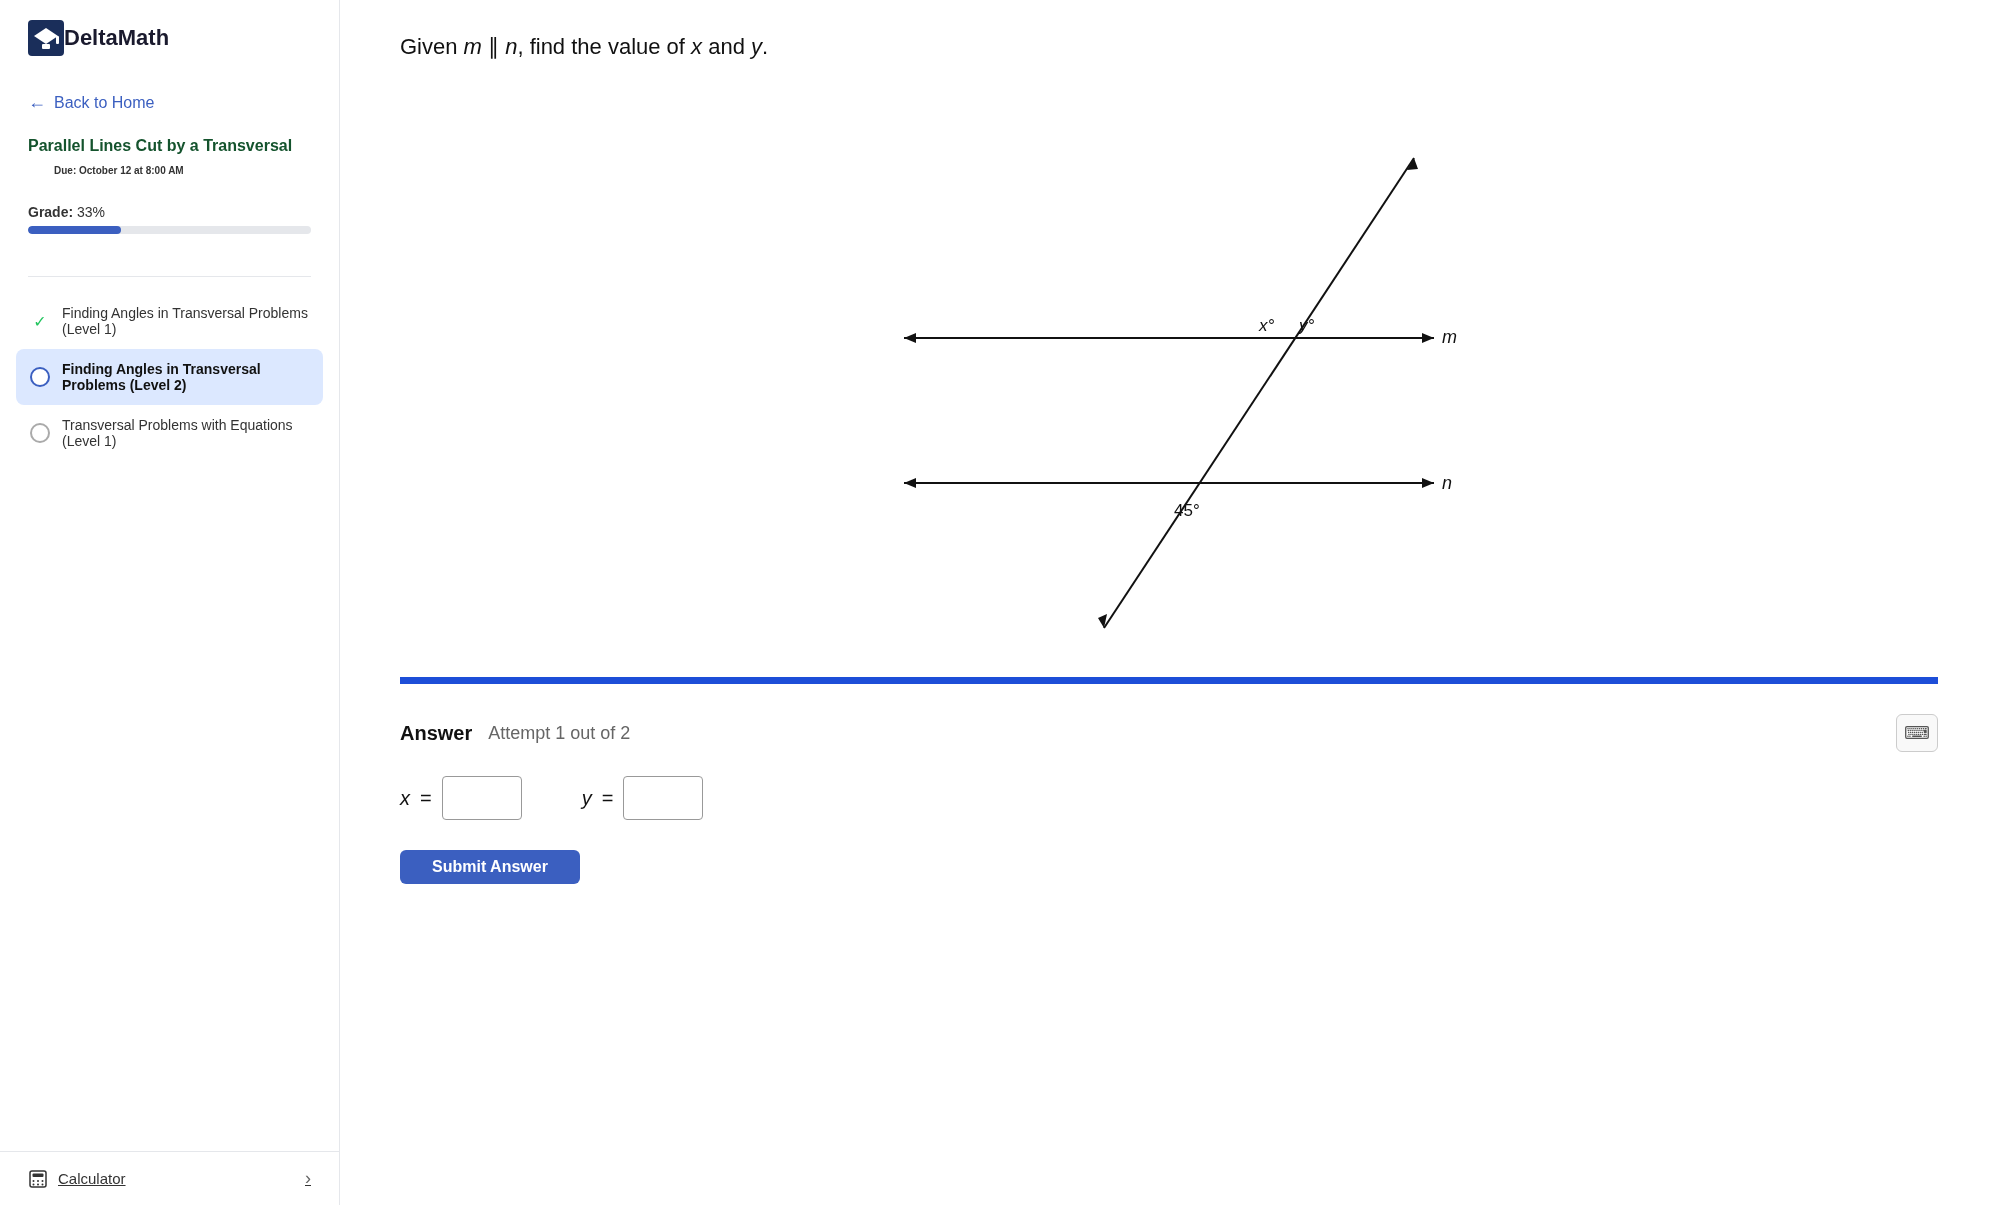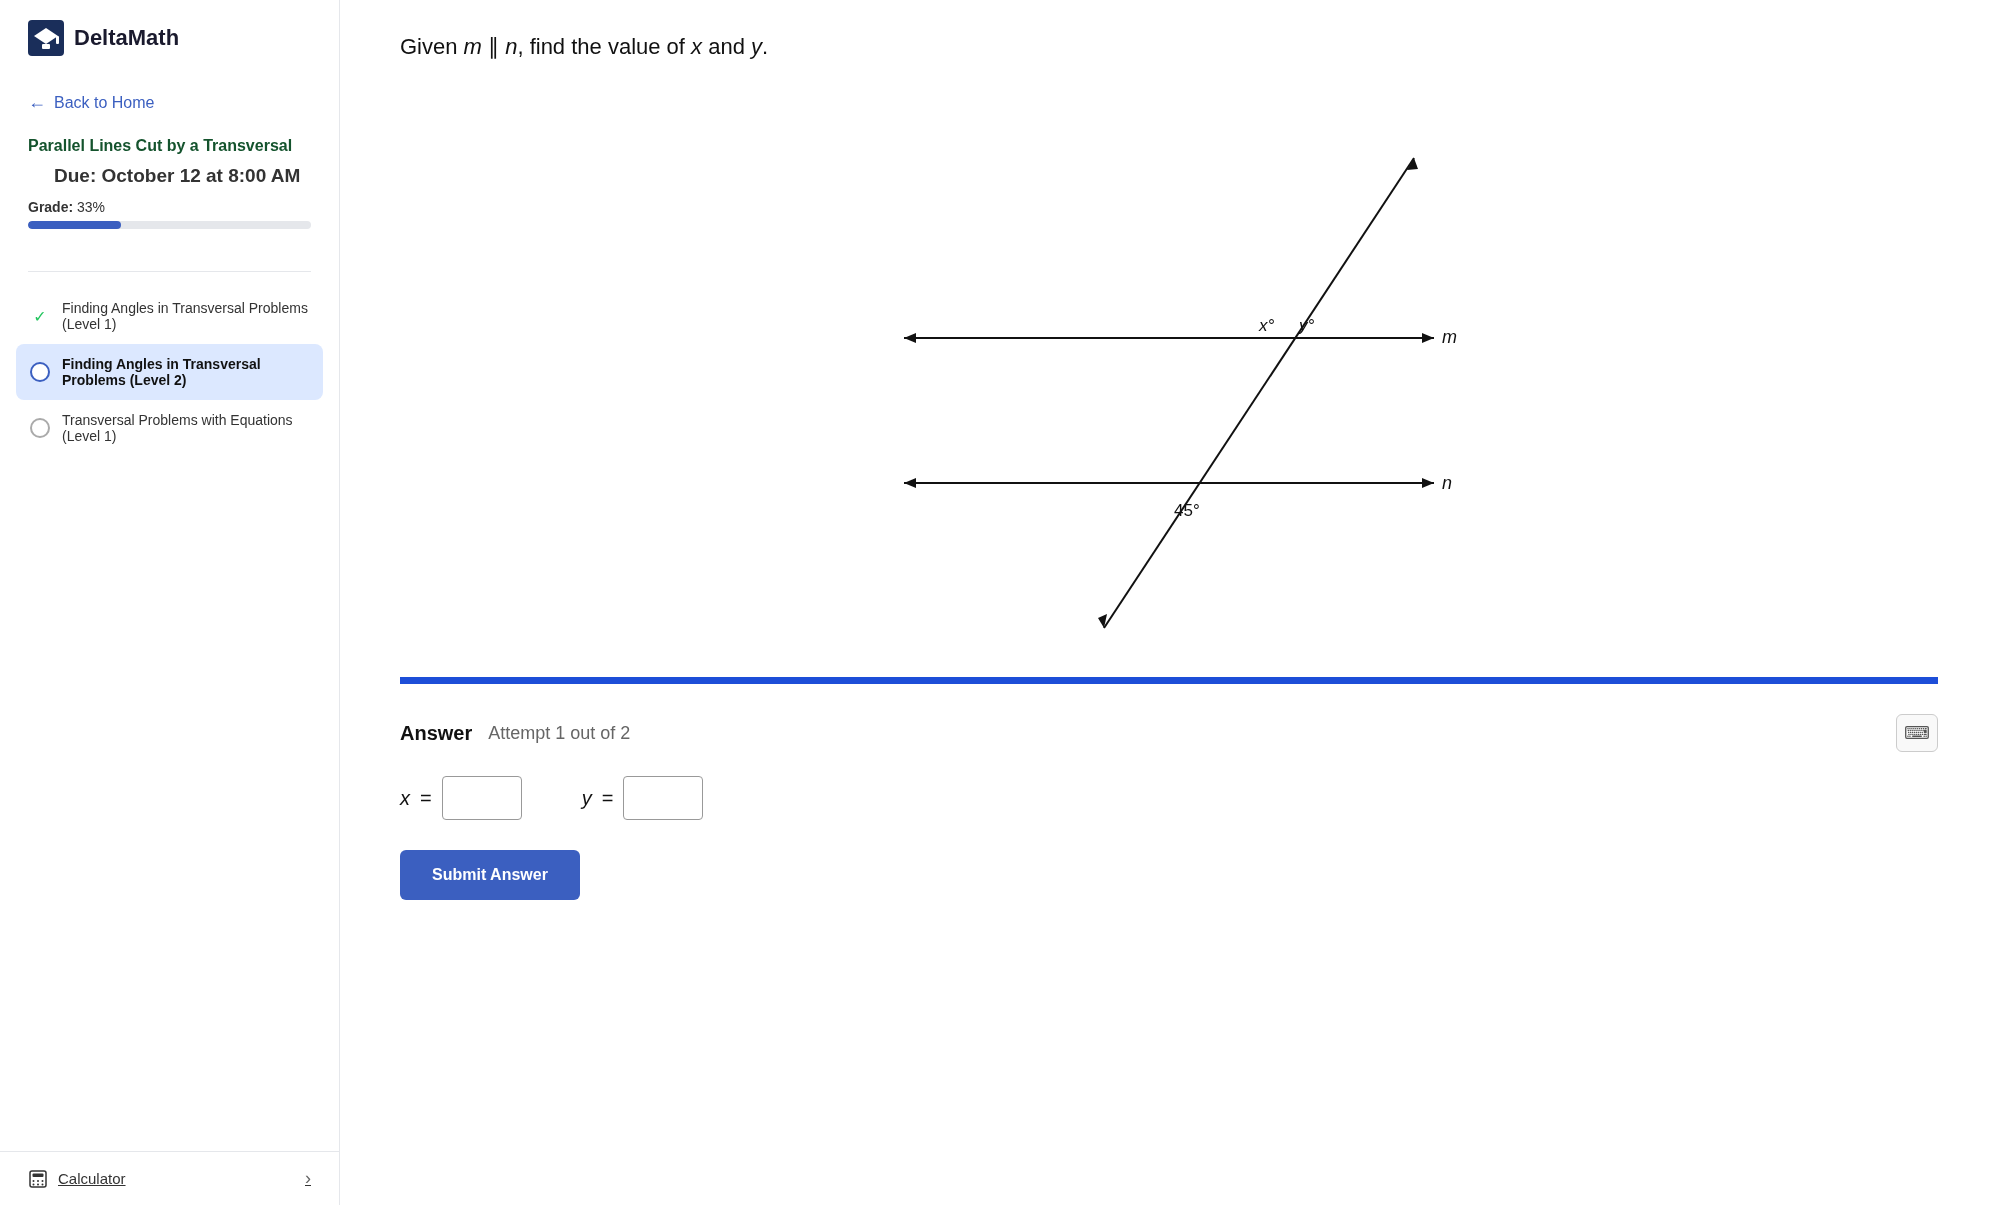--- a/index.html
+++ b/index.html
@@ -13,21 +13,20 @@
       display: flex;
       flex-direction: column;
       padding: 0;
       background: #fff;
       overflow-y: auto;
     }
 
     .sidebar-logo {
       display: flex;
       align-items: center;
-      gap: 10px;
       padding: 20px 28px 18px;
       border-bottom: none;
     }
 
     .logo-icon {
       width: 36px;
       height: 36px;
     }
 
     .logo-text {
@@ -58,23 +57,23 @@
 
     .assignment-title {
       font-size: 16px;
       font-weight: 700;
       color: #14532d;
       line-height: 1.4;
       margin-bottom: 8px;
     }
 
     .due-date {
-      font-size: 19px;
+      font-size: 10px;
       color: #333;
-      margin-bottom: 12px;
+      margin-bottom: 28px;
       padding-left: 26px;
     }
 
     .due-date span {
       font-weight: 700;
     }
 
     .grade-label {
       font-size: 14px;
       color: #333;
@@ -275,21 +274,21 @@
       font-size: 18px;
       text-align: center;
       outline: none;
       padding: 4px;
     }
 
     .submit-btn {
       background: #3b5fc0;
       color: #fff;
       border: none;
-      padding: 16px 32px;
+      padding: 8px 32px;
       font-size: 16px;
       border-radius: 6px;
       cursor: pointer;
       font-weight: 600;
     }
   </style>
 </head>
 <body>
 
 <div id="sidebar">

